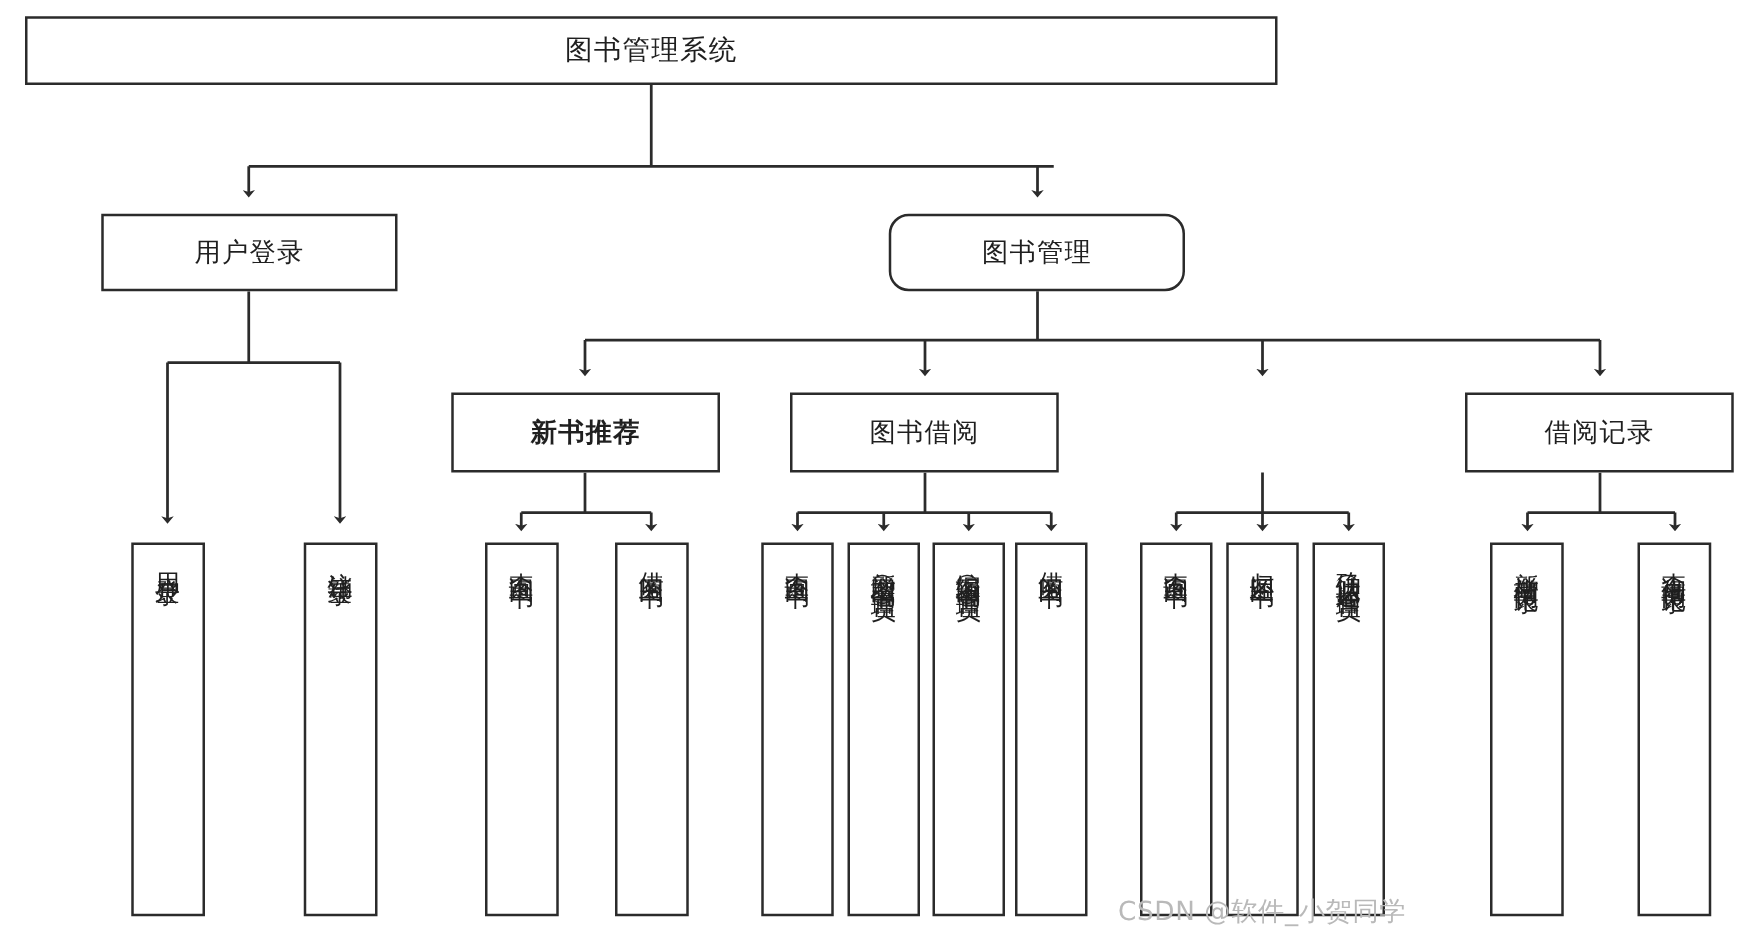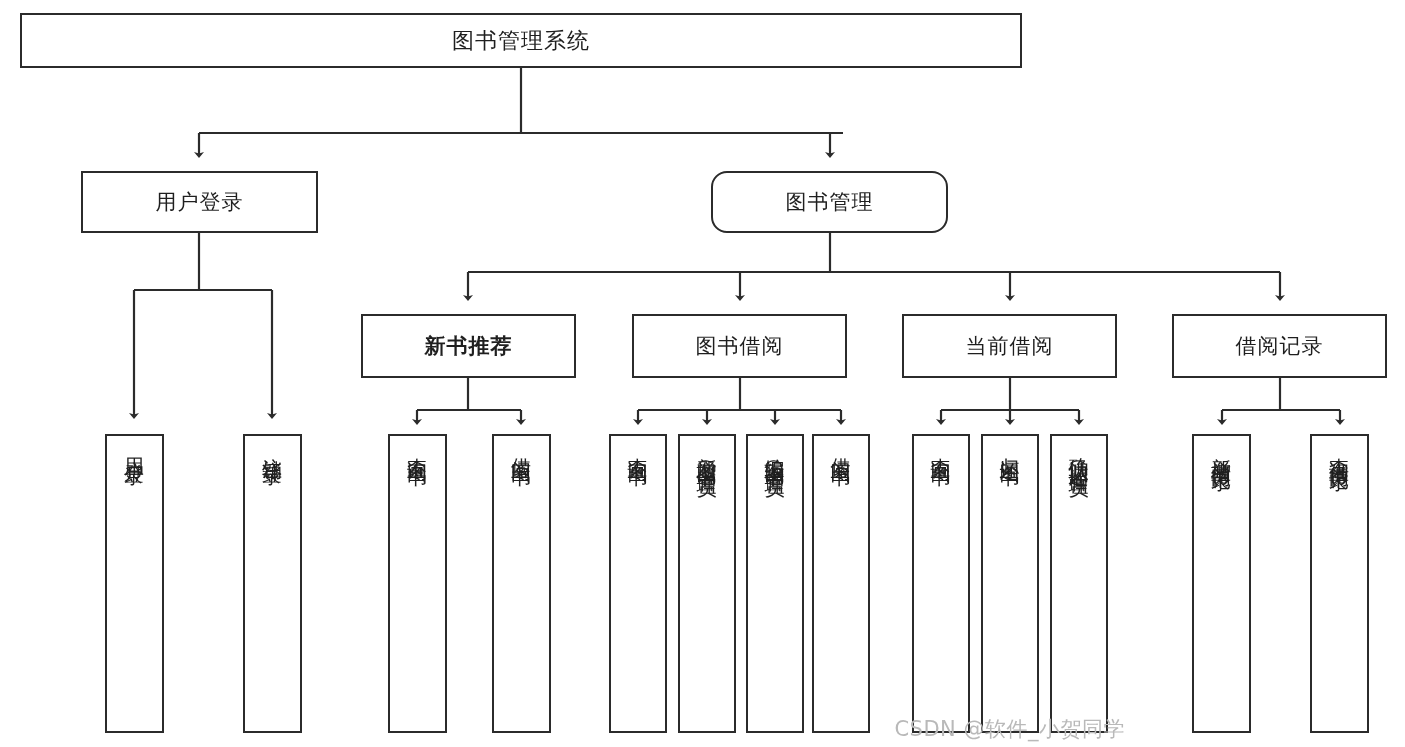--- a/index.html
+++ b/index.html
@@ -132,23 +132,20 @@
   <div class="node horiz" style="left:711px;top:171px;width:237px;height:62px;border-radius:16px;">
     <span class="label">图书管理</span>
   </div>
 
   <div class="node horiz" style="left:361px;top:314px;width:215px;height:64px;font-weight:bold;">
     <span class="label">新书推荐</span>
   </div>
   <div class="node horiz" style="left:632px;top:314px;width:215px;height:64px;">
     <span class="label">图书借阅</span>
   </div>
-  <div class="node horiz" style="left:902px;top:314px;width:215px;height:64px;">
-    <span class="label">当前借阅</span>
-  </div>
   <div class="node horiz" style="left:1172px;top:314px;width:215px;height:64px;">
     <span class="label">借阅记录</span>
   </div>
 
   <div class="node vert" style="left:105px;top:434px;width:59px;height:299px;">
     <span class="label">用户登录</span>
   </div>
   <div class="node vert" style="left:243px;top:434px;width:59px;height:299px;">
     <span class="label">注销登录</span>
   </div>

